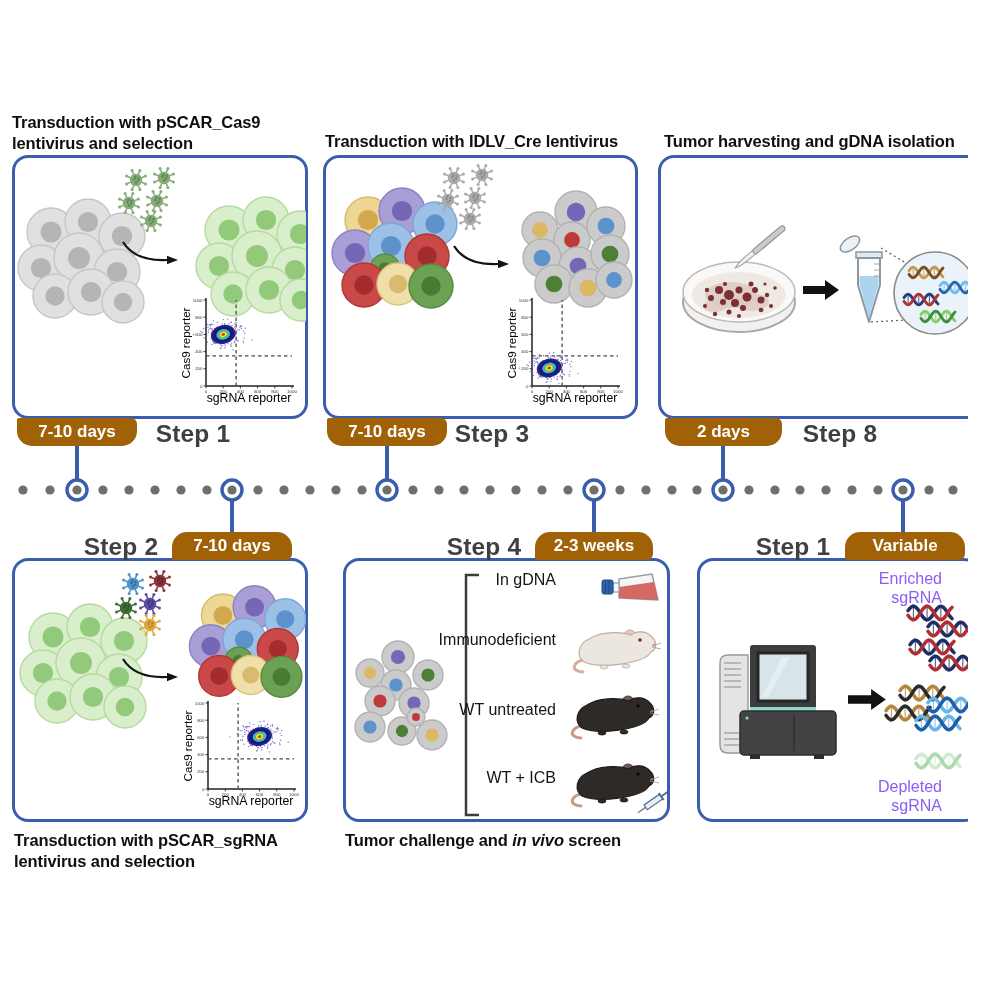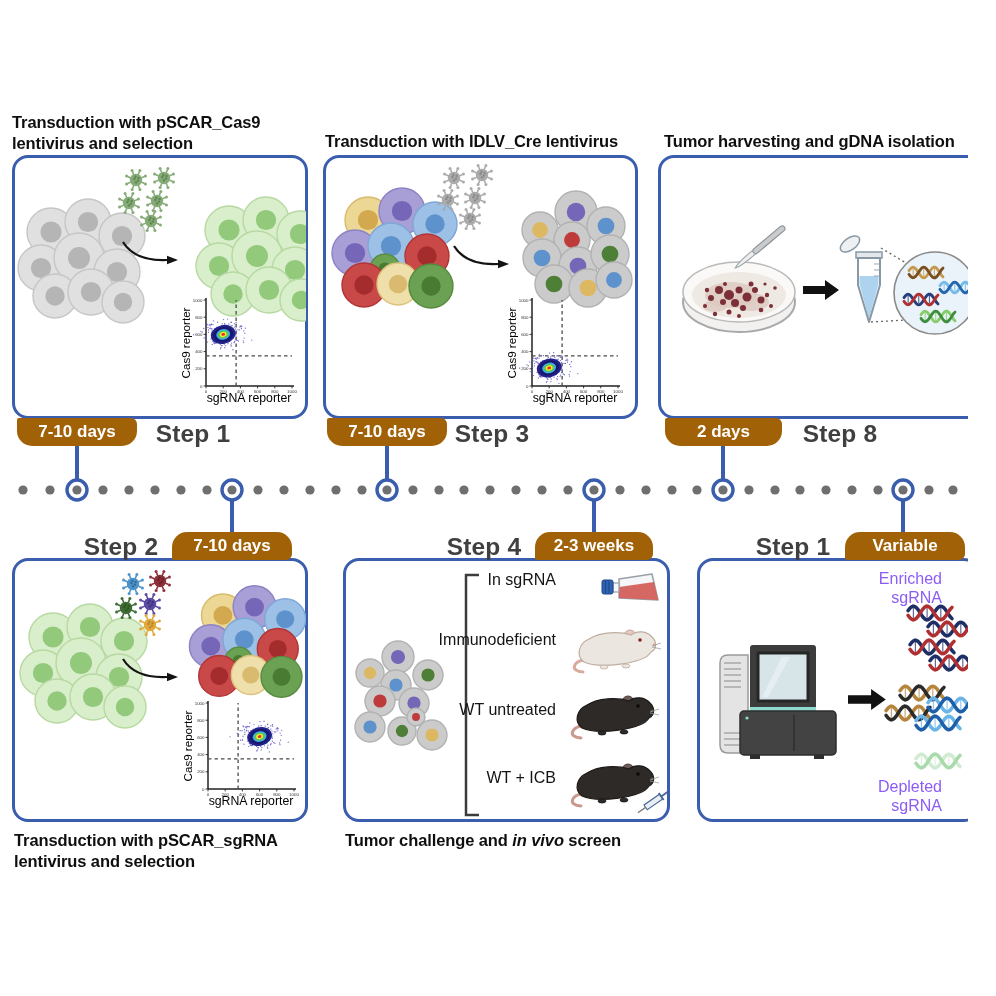--- a/index.html
+++ b/index.html
@@ -1092,21 +1092,21 @@
           <ellipse cx="75.6" cy="39.54" rx="7" ry="5.2" fill="#3fb0e8" transform="rotate(-14 75.6 39.54)"></ellipse>
           <ellipse cx="75.6" cy="39.54" rx="5.1" ry="3.8" fill="#5fc93c" transform="rotate(-14 75.6 39.54)"></ellipse>
           <ellipse cx="75.6" cy="39.54" rx="3.5" ry="2.6" fill="#f2e93c" transform="rotate(-14 75.6 39.54)"></ellipse>
           <ellipse cx="75.6" cy="39.54" rx="1.9" ry="1.4" fill="#e03126" transform="rotate(-14 75.6 39.54)"></ellipse>
           <text x="67" y="108" text-anchor="middle" font-size="12.3" fill="#000">sgRNA reporter</text>
           <text x="8" y="49" text-anchor="middle" font-size="11.6" fill="#000" transform="rotate(-90 8 49)">Cas9 reporter</text>
         </g>
       </svg>
     </div>
   <div class="panel" id="panelS4" style="left:343px;top:558px;width:327px;height:264px">
-    <div class="cond" style="left:40px;top:10px">In sgRNA</div>
+    <div class="cond" style="left:40px;top:10px">In gDNA</div>
     <div class="cond" style="left:40px;top:70px">Immunodeficient</div>
     <div class="cond" style="left:40px;top:140px">WT untreated</div>
     <div class="cond" style="left:40px;top:208px">WT + ICB</div>
   <svg width="320" height="257">
         <g transform="translate(10,80)">
           <circle cx="40" cy="14" r="16" fill="#cbcbcb" stroke="#b2b2b2" stroke-width="1.4"></circle>
           <circle cx="40" cy="14" r="7.04" fill="#7566b8"></circle>
           <circle cx="12" cy="30" r="14" fill="#cbcbcb" stroke="#b2b2b2" stroke-width="1.4"></circle>
           <circle cx="12" cy="30" r="6.16" fill="#ddb863"></circle>
           <circle cx="38" cy="42" r="15" fill="#cbcbcb" stroke="#b2b2b2" stroke-width="1.4"></circle>

